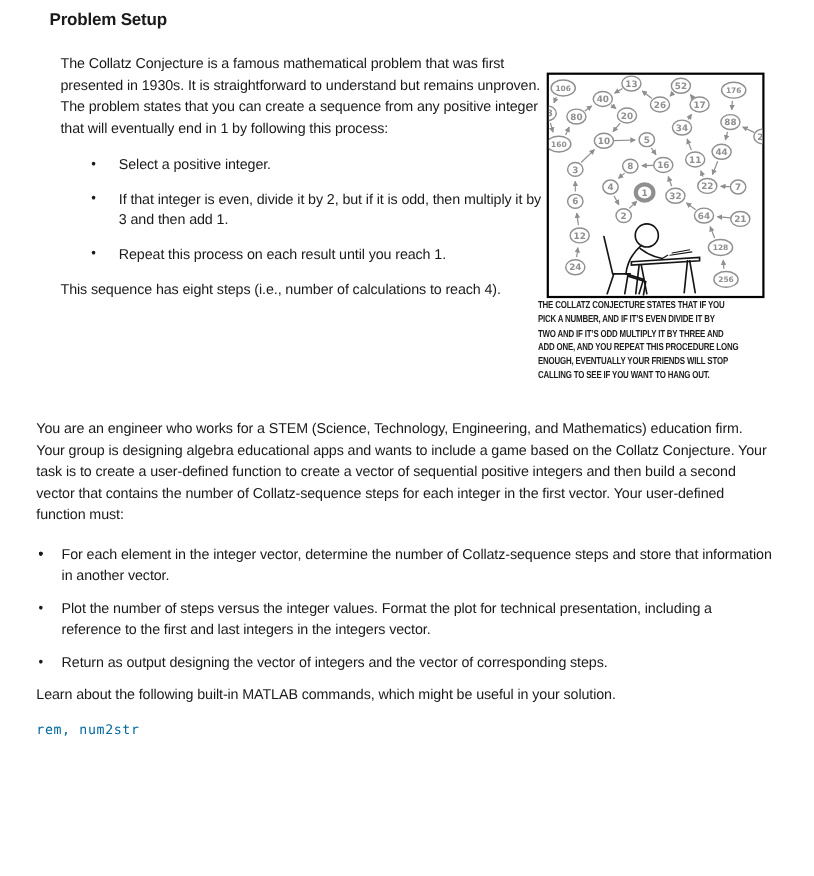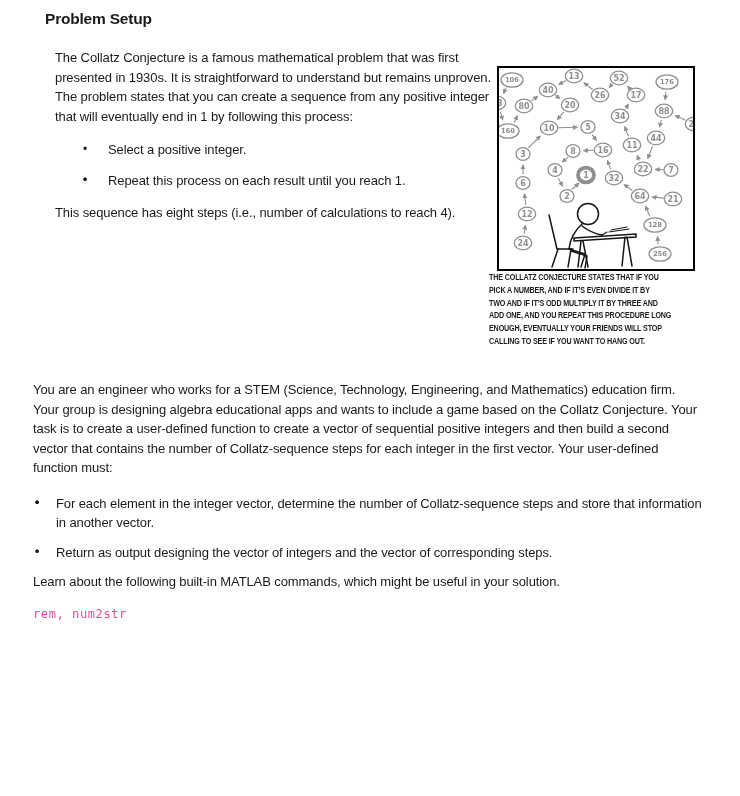--- a/index.html
+++ b/index.html
@@ -35,21 +35,21 @@
   <div class="title">Problem Setup</div>
 
   <div class="intro-col">
     <p>The Collatz Conjecture is a famous mathematical problem that was first presented in 1930s. It is straightforward to understand but remains unproven. The problem states that you can create a sequence from any positive integer that will eventually end in 1 by following this process:</p>
     <ul class="b-list list1">
       <li>
         <span class="blt">•</span>
         <span>Select a positive integer.</span></li>
       <li>
         <span class="blt">•</span>
-        </li>
+        <span>If that integer is even, divide it by 2, but if it is odd, then multiply it by 3 and then add 1.</span></li>
       <li>
         <span class="blt">•</span>
         <span>Repeat this process on each result until you reach 1.</span></li>
     </ul>
     <p>This sequence has eight steps (i.e., number of calculations to reach 4).</p>
   </div>
 
   <div class="comic">
     <div class="frame">
       <svg id="comic-svg" width="194" height="201" viewBox="0 0 194 201">
@@ -200,22 +200,22 @@
         <span class="blt">•</span>
         </li>
       <li>
         <span class="blt">•</span>
         </li>
       <li>
         <span class="blt">•</span>
         <span>For each element in the integer vector, determine the number of Collatz-sequence steps and store that information in another vector.</span></li>
       <li>
         <span class="blt">•</span>
-        </li>
+        <span>Plot the number of steps versus the integer values. Format the plot for technical presentation, including a reference to the first and last integers in the integers vector.</span></li>
       <li>
         <span class="blt">•</span>
         <span>Return as output designing the vector of integers and the vector of corresponding steps.</span></li>
     </ul>
     <p class="closing">Learn about the following built-in MATLAB commands, which might be useful in your solution.</p>
-    <div class="code" style="color: #ec4899;">rem, num2str</div>
+    <div class="code" style="color: #0369a1;">rem, num2str</div>
   </div>
 
 </div>
 
 </body></html>

